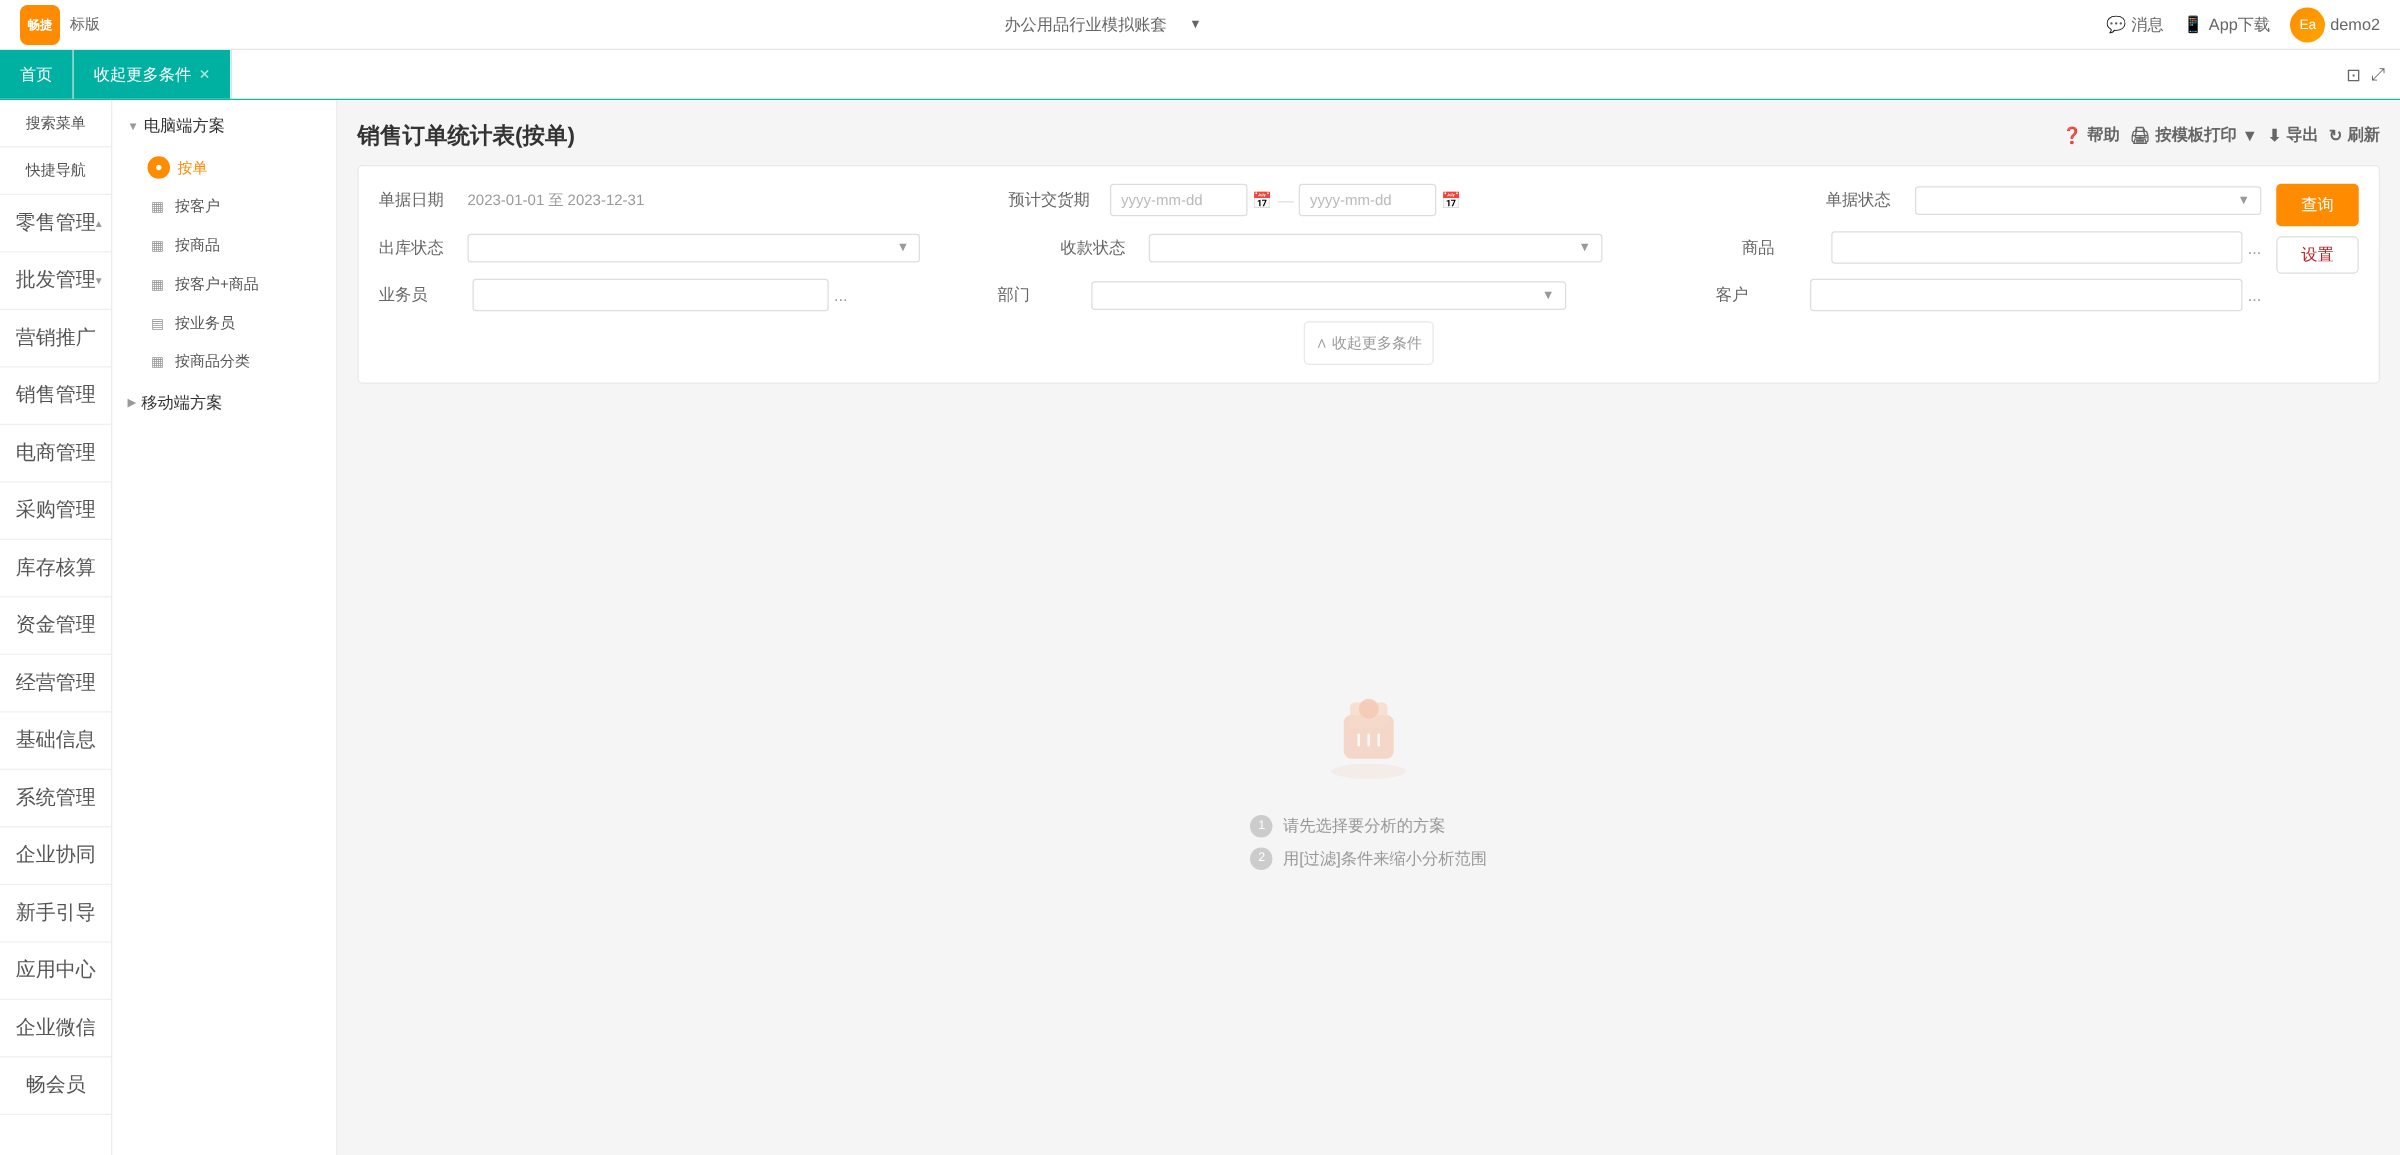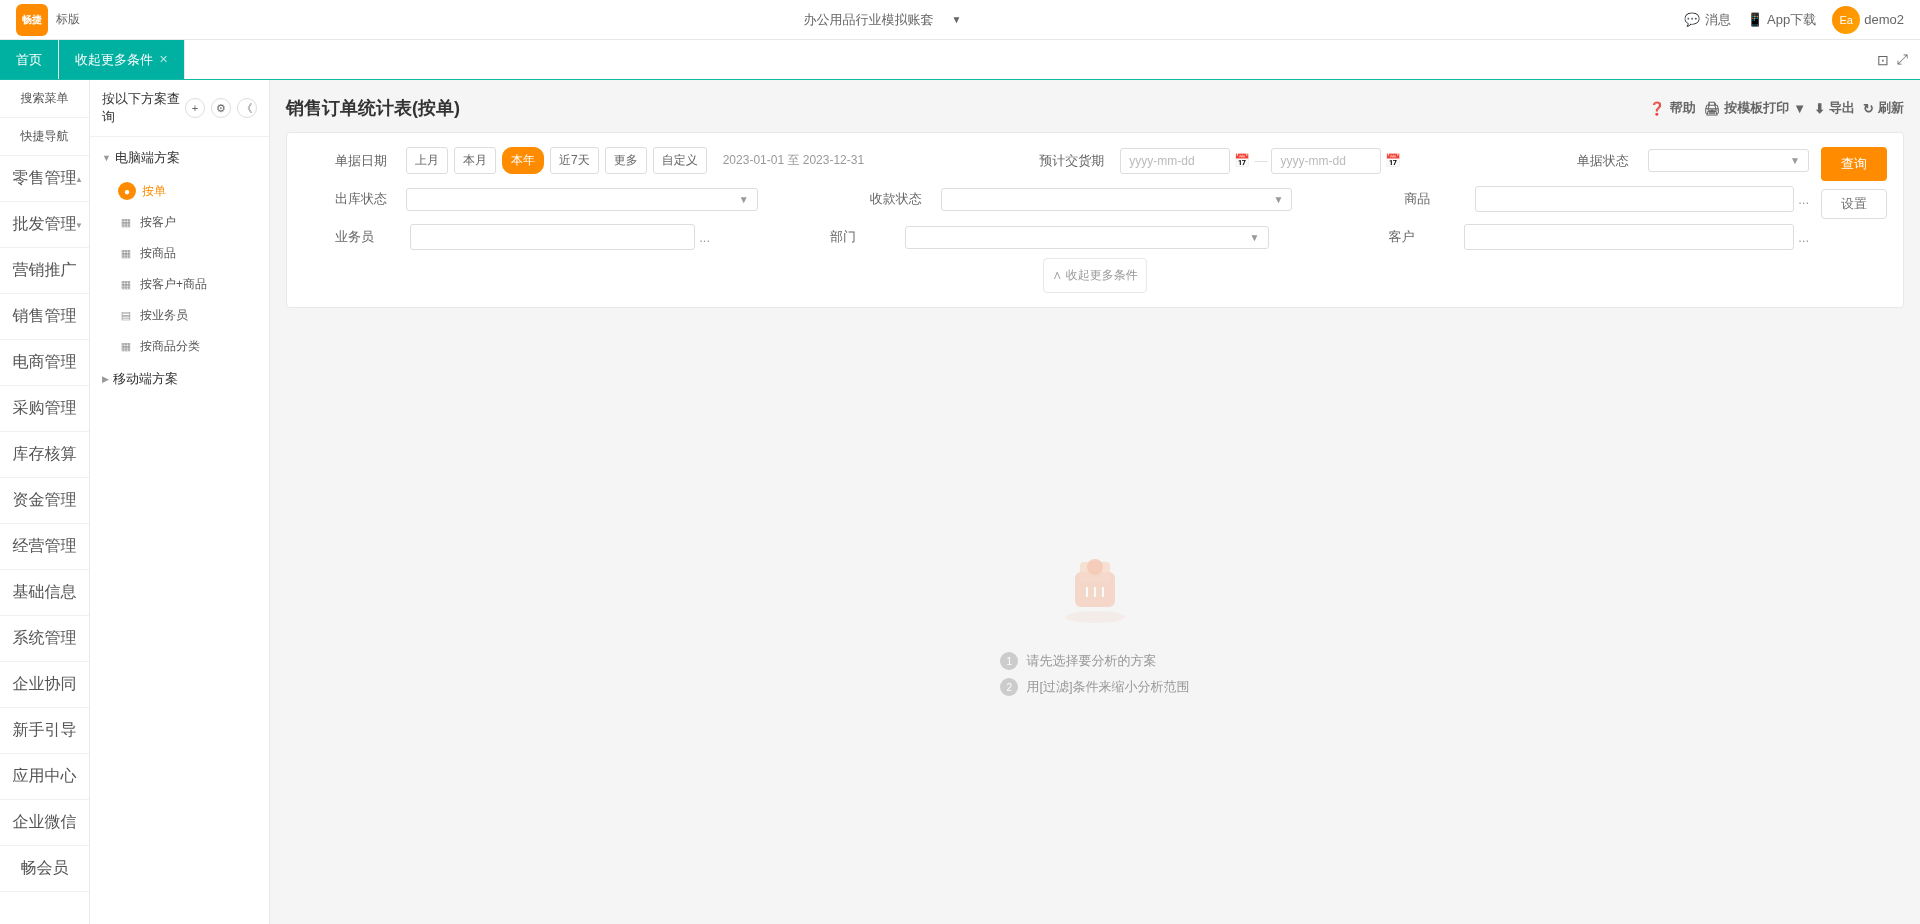--- a/index.html
+++ b/index.html
@@ -66,21 +66,21 @@
     .date-btn.active { background: #ff8c00; color: #fff; border-color: #ff8c00; border-radius: 10px; }
     .date-range-text { color: #999; font-size: 12px; }
     .filter-input-group { display: flex; align-items: center; gap: 4px; flex: 1; }
     .filter-input { border: 1px solid #ddd; border-radius: 3px; padding: 5px 8px; font-size: 12px; color: #333; outline: none; flex: 1; }
     .filter-input::placeholder { color: #bbb; }
     .filter-select { border: 1px solid #ddd; border-radius: 3px; padding: 5px 8px; font-size: 12px; color: #333; background: #fff; cursor: pointer; display: flex; align-items: center; justify-content: space-between; flex: 1; min-width: 150px; }
     .filter-select .arrow { color: #999; font-size: 10px; }
     .filter-more-btn { color: #999; font-size: 13px; cursor: pointer; }
 
     .btn-query { background: #ff8c00; color: #fff; border: none; padding: 8px 20px; border-radius: 4px; cursor: pointer; font-size: 13px; }
-    .btn-setting { background: #fff; color: #737373; border: 1px solid #ddd; padding: 5px 16px; border-radius: 4px; cursor: pointer; font-size: 13px; margin-top: 4px; }
+    .btn-setting { background: #fff; color: #b91c1c; border: 1px solid #ddd; padding: 5px 16px; border-radius: 4px; cursor: pointer; font-size: 13px; margin-top: 4px; }
 
     .action-buttons { display: flex; flex-direction: column; gap: 4px; align-self: flex-start; }
 
     .collapse-bar { display: flex; align-items: center; justify-content: center; padding: 8px; color: #999; font-size: 12px; cursor: pointer; gap: 4px; background: #fff; border: 1px solid #e8e8e8; border-radius: 4px; }
 
     
     .empty-state { flex: 1; display: flex; flex-direction: column; align-items: center; justify-content: center; color: #999; }
     .empty-icon { width: 100px; height: 100px; margin-bottom: 20px; opacity: 0.5; }
     .empty-tips { display: flex; flex-direction: column; gap: 8px; }
     .empty-tip { display: flex; align-items: center; gap: 8px; font-size: 13px; }
@@ -190,28 +190,20 @@
     </div>
     <div class="sidebar-item">
       <div>企业微信</div>
     </div>
     <div class="sidebar-item">
       <div>畅会员</div>
     </div>
   </div>
 
   <div class="left-panel">
-    <div class="left-panel-header">
-      <span class="left-panel-title">按以下方案查询</span>
-      <div class="left-panel-actions">
-        <div class="icon-circle">+</div>
-        <div class="icon-circle">⚙</div>
-        <div class="icon-circle">《</div>
-      </div>
-    </div>
     <div class="tree-section">
       <div class="tree-parent">
         <span class="arrow">▼</span>
         <span>电脑端方案</span>
       </div>
       <div class="tree-child active">
         <div class="child-badge">●</div>
         <span>按单</span>
       </div>
       <div class="tree-child">
@@ -262,32 +254,24 @@
         <div class="title-action-btn">
           <span>↻</span>
           <span>刷新</span>
         </div>
       </div>
     </div>
 
     <div class="filter-panel">
 
       <div style="display:flex; gap:12px; align-items:flex-start;">
-        <div style="flex:1;margin-left:32px;">
+        <div style="flex:1;">
 
           <div class="filter-row">
             <span class="filter-label">单据日期</span>
-            <div class="filter-date-group">
-              <button class="date-btn">上月</button>
-              <button class="date-btn">本月</button>
-              <button class="date-btn active">本年</button>
-              <button class="date-btn">近7天</button>
-              <button class="date-btn">更多</button>
-              <button class="date-btn">自定义</button>
-            </div>
             <span class="date-range-text">2023-01-01 至 2023-12-31</span>
 
             <span style="flex:1;"></span>
 
             <span class="filter-label">预计交货期</span>
             <div class="filter-input-group" style="flex:none; gap:4px;">
               <input class="filter-input" style="width: 110px;" placeholder="yyyy-mm-dd">
               <span class="icon-cal">📅</span>
               <span class="filter-separator">—</span>
               <input class="filter-input" style="width: 110px;" placeholder="yyyy-mm-dd">

